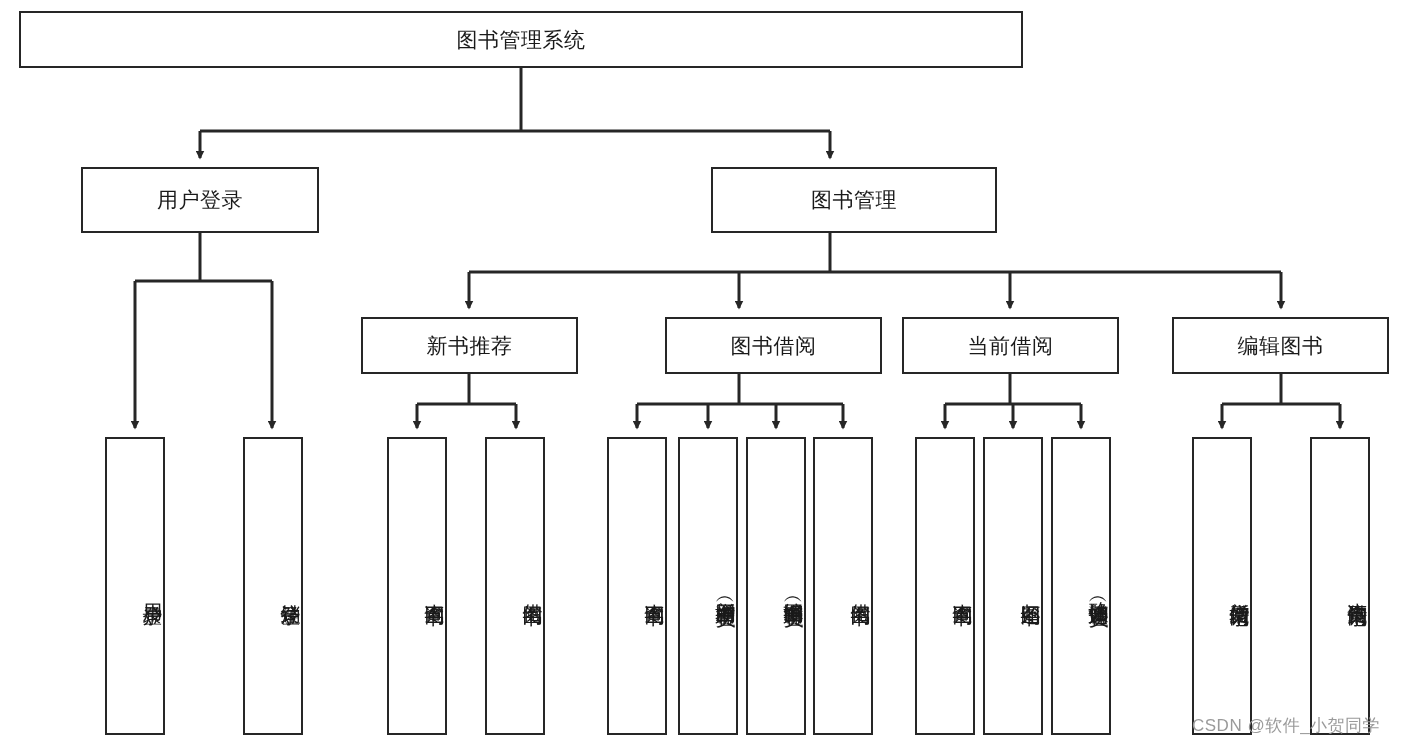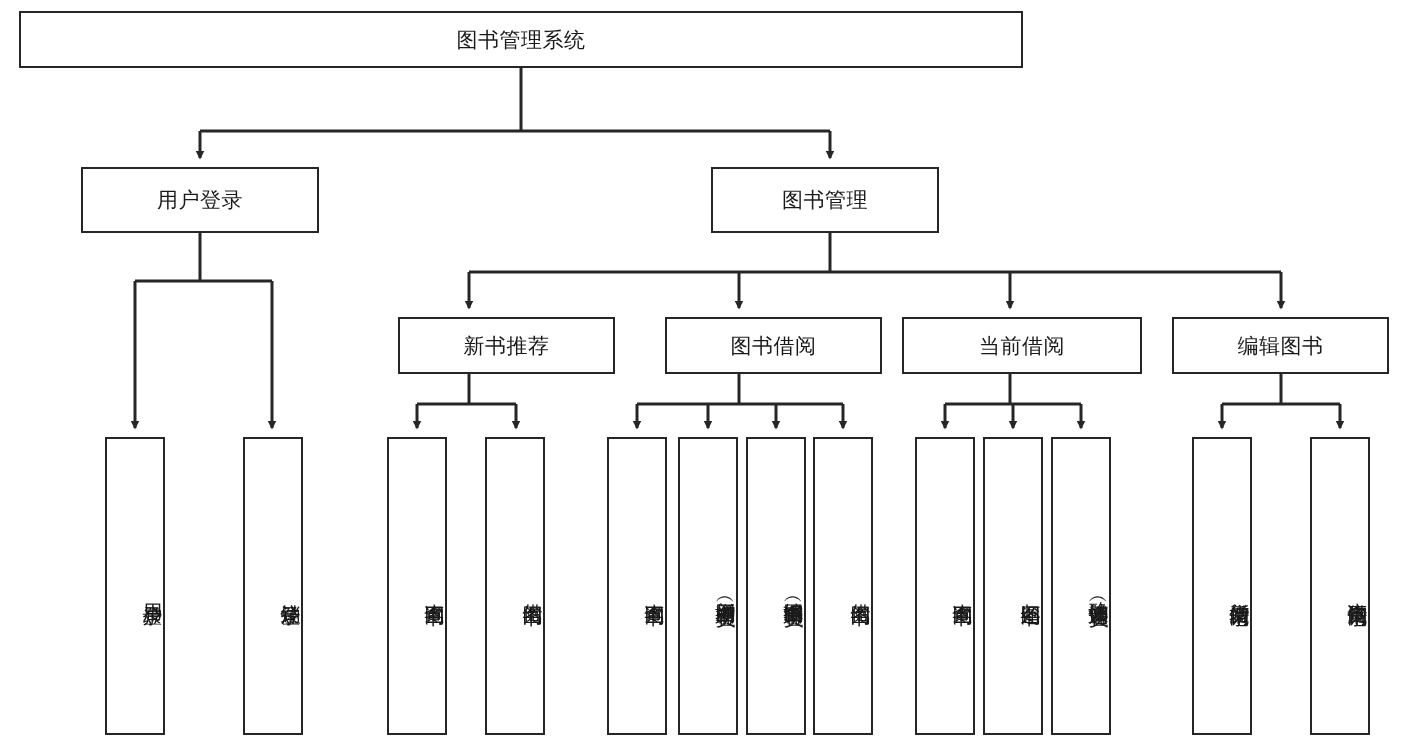--- a/index.html
+++ b/index.html
@@ -120,31 +120,31 @@
     </g>
   </svg>
 
   <div class="node horiz" style="left:19px; top:11px; width:1004px; height:57px;">
     <span>图书管理系统</span>
   </div>
 
   <div class="node horiz" style="left:81px; top:167px; width:238px; height:66px;">
     <span>用户登录</span>
   </div>
-  <div class="node horiz" style="left:711px; top:167px; width:228px; height:66px;">
+  <div class="node horiz" style="left:711px; top:167px; width:286px; height:66px;">
     <span>图书管理</span>
   </div>
 
-  <div class="node horiz" style="left:361px; top:317px; width:217px; height:57px;margin-left:37px;">
+  <div class="node horiz" style="left:361px; top:317px; width:217px; height:57px;">
     <span>新书推荐</span>
   </div>
   <div class="node horiz" style="left:665px; top:317px; width:217px; height:57px;">
     <span>图书借阅</span>
   </div>
-  <div class="node horiz" style="left:902px; top:317px; width:240px; height:57px;">
+  <div class="node horiz" style="left:902px; top:317px; width:217px; height:57px;">
     <span>当前借阅</span>
   </div>
   <div class="node horiz" style="left:1172px; top:317px; width:217px; height:57px;">
     <span>编辑图书</span>
   </div>
 
   <div class="node vert" style="left:105px; top:437px; width:60px; height:298px;">
     <span>用户登录</span>
   </div>
   <div class="node vert" style="left:243px; top:437px; width:60px; height:298px;">
@@ -177,14 +177,15 @@
   <div class="node vert" style="left:1051px; top:437px; width:60px; height:298px;">
     <span>确认归还（管理员）</span>
   </div>
   <div class="node vert" style="left:1192px; top:437px; width:60px; height:298px;">
     <span>新增借阅记录</span>
   </div>
   <div class="node vert" style="left:1310px; top:437px; width:60px; height:298px;">
     <span>查询借阅记录</span>
   </div>
 
+  <div class="watermark">CSDN @软件_小贺同学</div>
 
 </div>
 
 </body></html>

